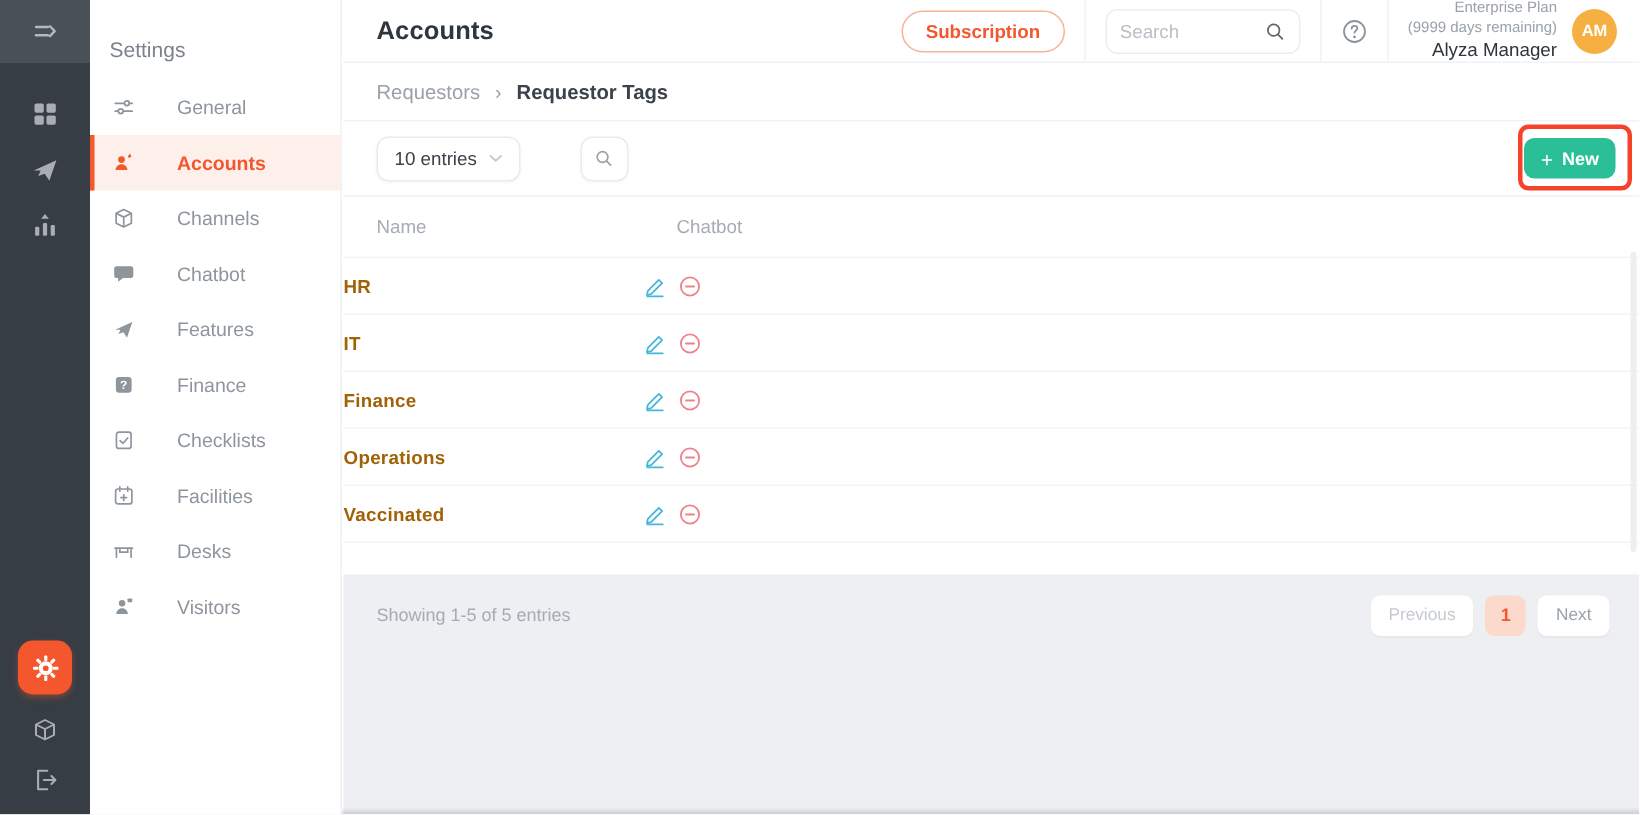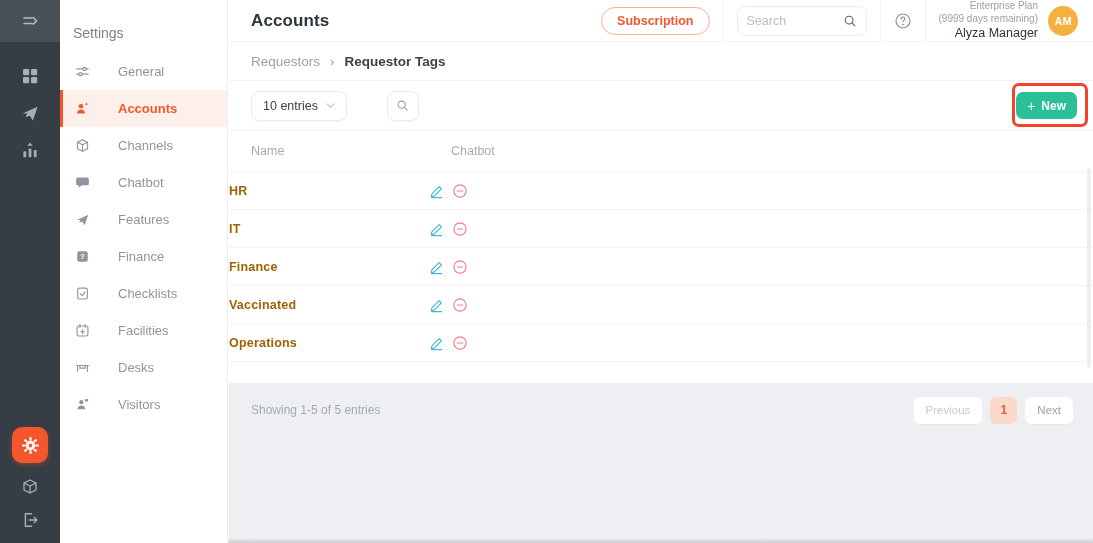--- a/index.html
+++ b/index.html
@@ -395,39 +395,39 @@
           <span class="act">
             <svg viewBox="0 0 16 16" fill="none" stroke="#f0808a" stroke-width="1.2" stroke-linecap="round">
               <circle cx="8" cy="8" r="6.1"></circle>
                 <path d="M5.3 8h5.4"></path>
             </svg>
           </span>
         </div>
       </div>
 
       <div class="trow">
-        <div class="cell-name">Vaccinated</div>
+        <div class="cell-name">Operations</div>
         <div class="cell-action">
           <span class="act">
             <svg viewBox="0 0 16 16" fill="none" stroke="#45b7d8" stroke-width="1.2" stroke-linecap="round" stroke-linejoin="round">
               <path d="M2.9 10.9l7.3-7.3 2.2 2.2-7.3 7.3-2.8.6z"></path>
                 <path d="M2.6 14.6h10.2"></path>
             </svg>
           </span>
           <span class="act">
             <svg viewBox="0 0 16 16" fill="none" stroke="#f0808a" stroke-width="1.2" stroke-linecap="round">
               <circle cx="8" cy="8" r="6.1"></circle>
                 <path d="M5.3 8h5.4"></path>
             </svg>
           </span>
         </div>
       </div>
 
       <div class="trow">
-        <div class="cell-name">Operations</div>
+        <div class="cell-name">Vaccinated</div>
         <div class="cell-action">
           <span class="act">
             <svg viewBox="0 0 16 16" fill="none" stroke="#45b7d8" stroke-width="1.2" stroke-linecap="round" stroke-linejoin="round">
               <path d="M2.9 10.9l7.3-7.3 2.2 2.2-7.3 7.3-2.8.6z"></path>
                 <path d="M2.6 14.6h10.2"></path>
             </svg>
           </span>
           <span class="act">
             <svg viewBox="0 0 16 16" fill="none" stroke="#f0808a" stroke-width="1.2" stroke-linecap="round">
               <circle cx="8" cy="8" r="6.1"></circle>

